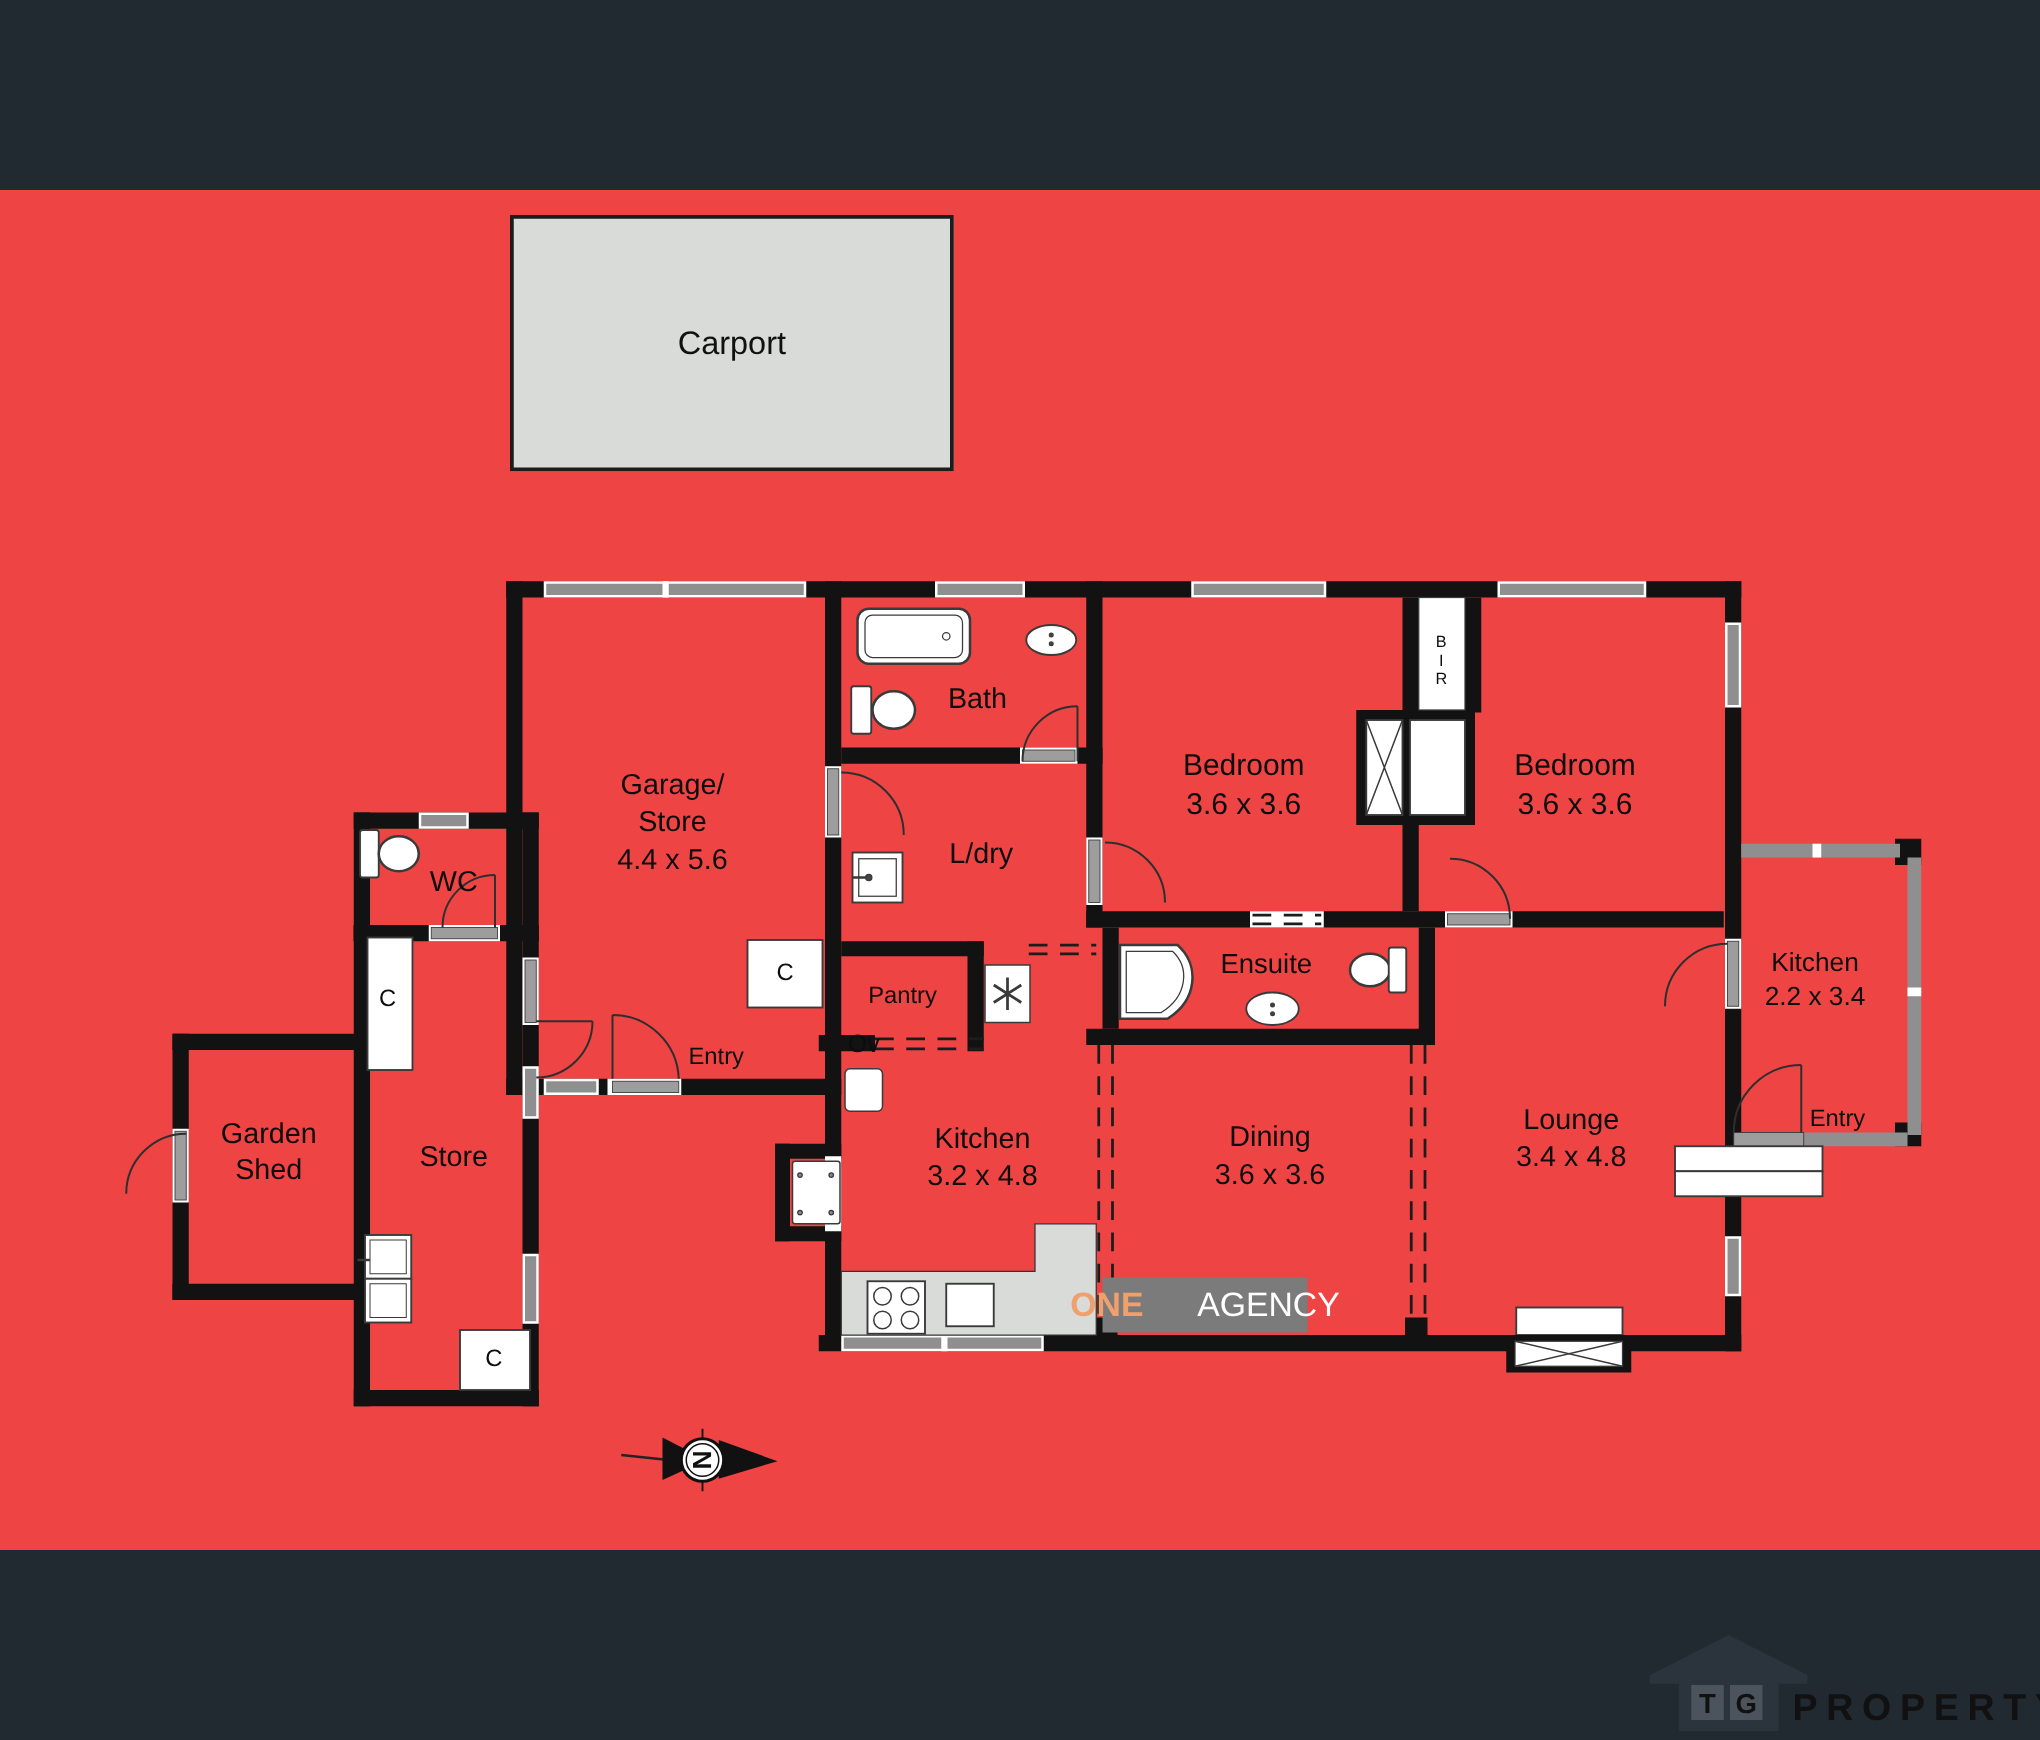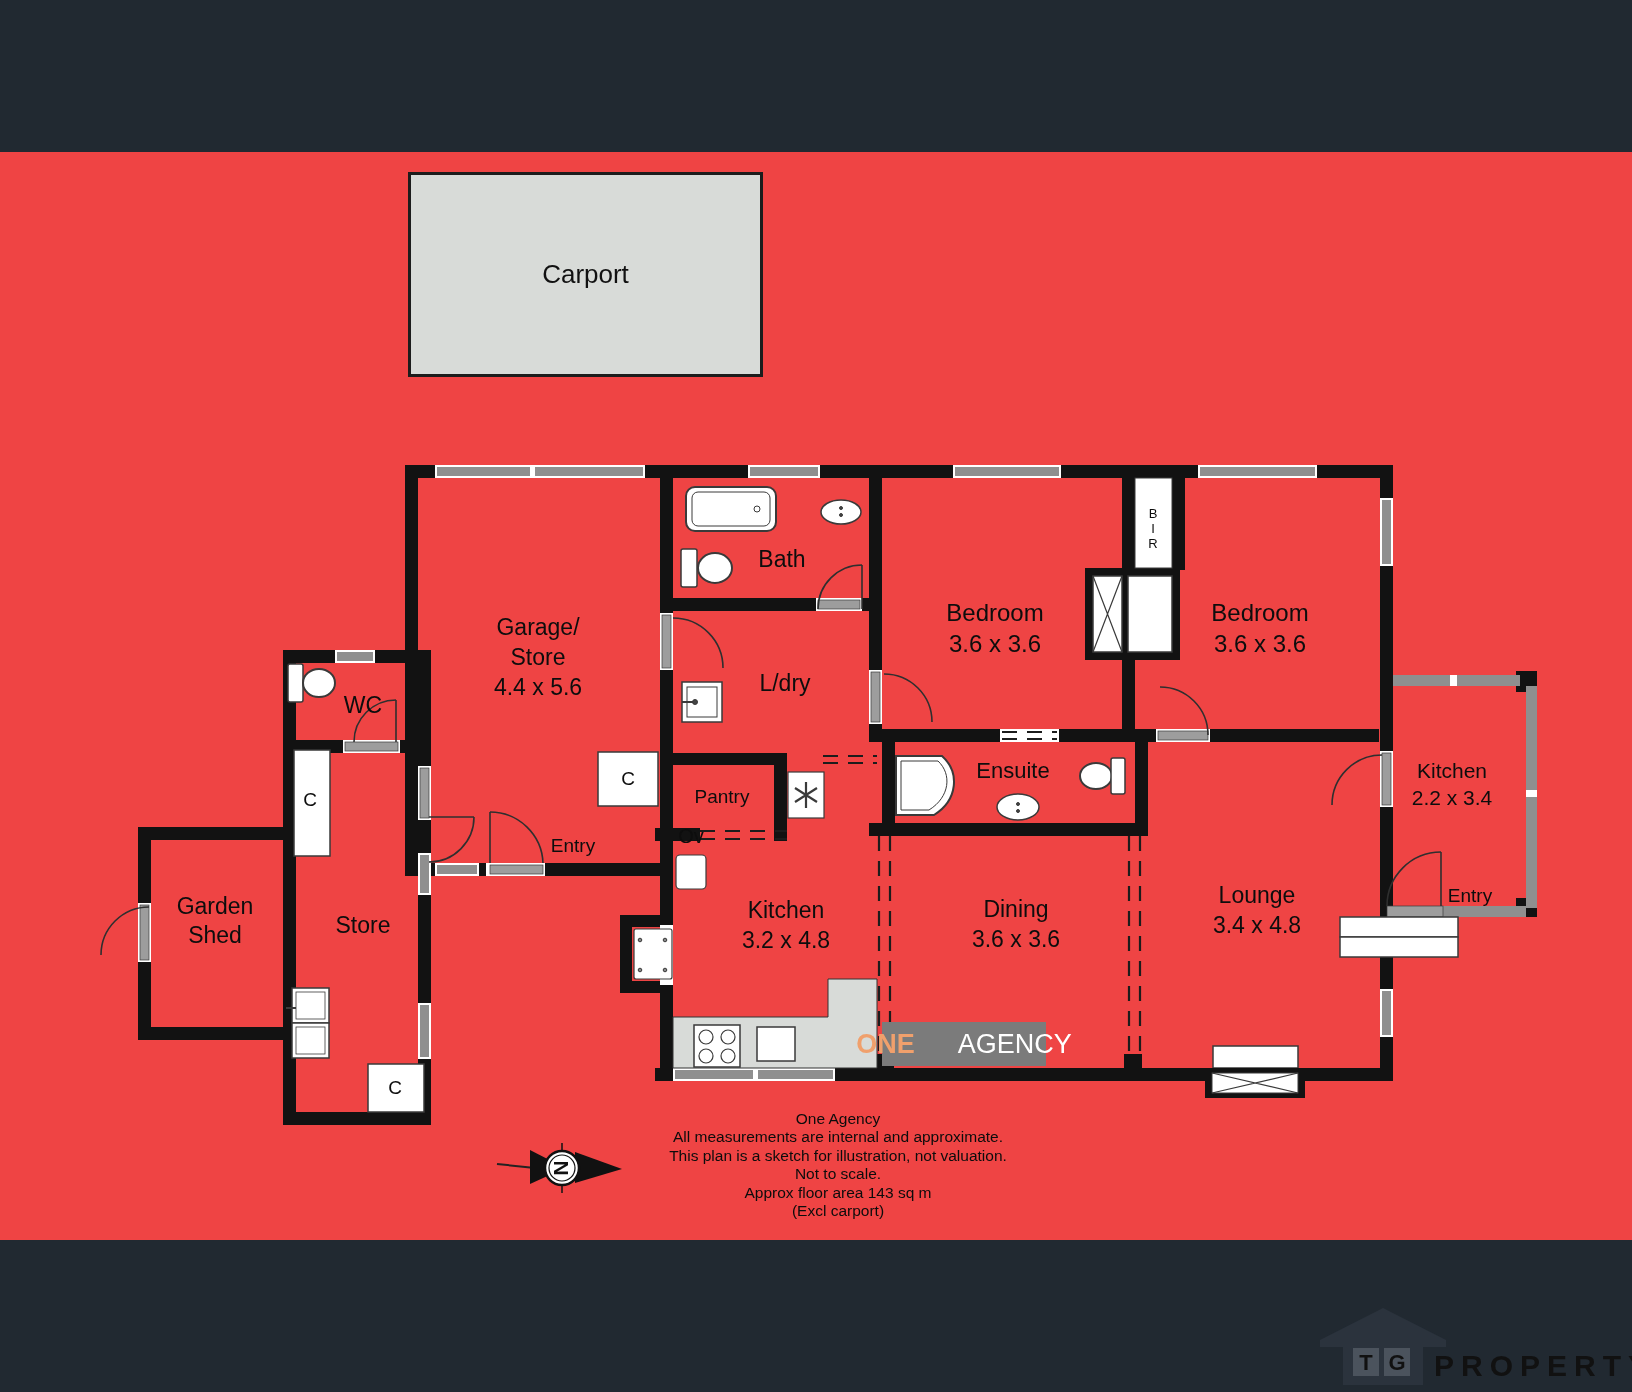--- a/index.html
+++ b/index.html
@@ -321,28 +321,20 @@
     <div>B</div>
     <div>I</div>
     <div>R</div>
   </div>
 
   <div class="watermark">
     <span class="wm-one">ONE</span>
       <span class="wm-agency">AGENCY</span>
   </div>
 
-  <div class="disclaimer">
-    <div>One Agency</div>
-    <div>All measurements are internal and approximate.</div>
-    <div>This plan is a sketch for illustration, not valuation.</div>
-    <div>Not to scale.</div>
-    <div>Approx floor area 143 sq m</div>
-    <div>(Excl carport)</div>
-  </div>
 
   <div class="band band-bottom"></div>
 
   <svg class="logo" viewBox="0 0 320 92">
     <g>
       <polygon points="8,40 71,8 134,40 134,47 8,47" fill="#2b333d"></polygon>
       <rect x="31" y="40" width="80" height="45" fill="#2b333d"></rect>
       <rect x="41" y="48" width="26" height="28" fill="#4b535d"></rect>
       <rect x="72" y="48" width="26" height="28" fill="#4b535d"></rect>
       <text x="54" y="70" text-anchor="middle" font-size="22" font-weight="bold" fill="#1b222a">T</text>

